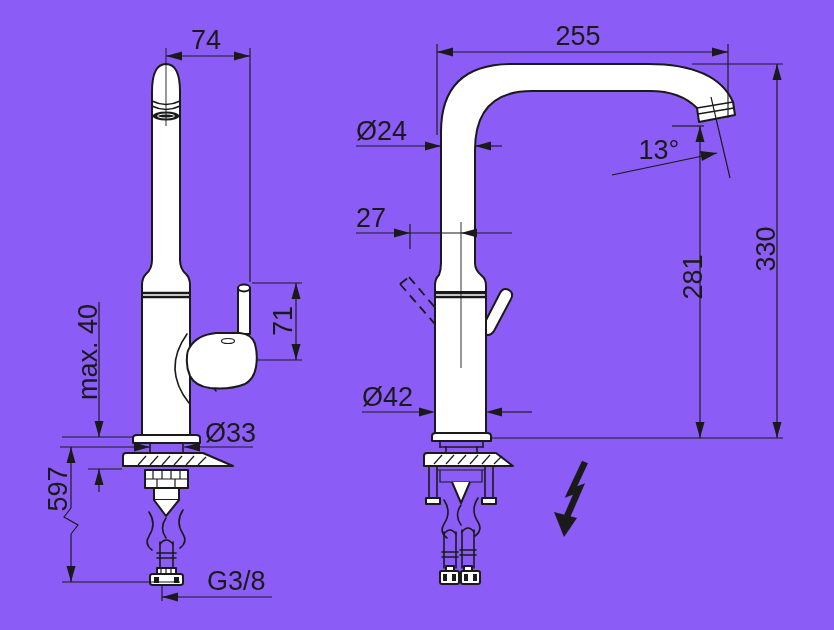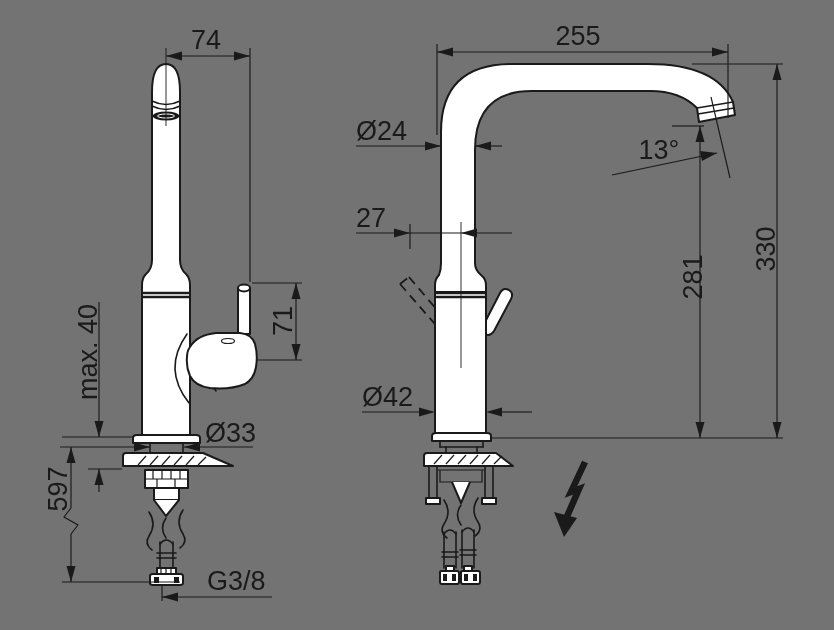--- a/index.html
+++ b/index.html
@@ -1,16 +1,16 @@
 <!DOCTYPE html>
 <html><head>
 <meta charset="utf-8">
 <style>
   html,body{margin:0;padding:0;background:#fff;}
-  .sheet{width:834px;height:630px;position:relative;background:#737373;overflow:hidden;}
+  .sheet{width:834px;height:630px;position:relative;background:#8b5cf6;overflow:hidden;}
   svg{display:block;}
   .o{fill:#fff;stroke:#1a1a1a;stroke-width:2;stroke-linejoin:round;}
   .t{fill:none;stroke:#1a1a1a;stroke-width:1.6;stroke-linecap:round;}
   .tt{fill:none;stroke:#1a1a1a;stroke-width:1.2;}
   .band{fill:none;stroke:#1a1a1a;stroke-width:2.6;}
   .d{fill:none;stroke:#1a1a1a;stroke-width:1.15;}
   .cl{fill:none;stroke:#1a1a1a;stroke-width:0.9;}
   .a{fill:#1a1a1a;stroke:none;}
   .dk{fill:#1a1a1a;stroke:none;}
   .dash{fill:none;stroke:#1a1a1a;stroke-width:1.8;stroke-dasharray:9 6;}

